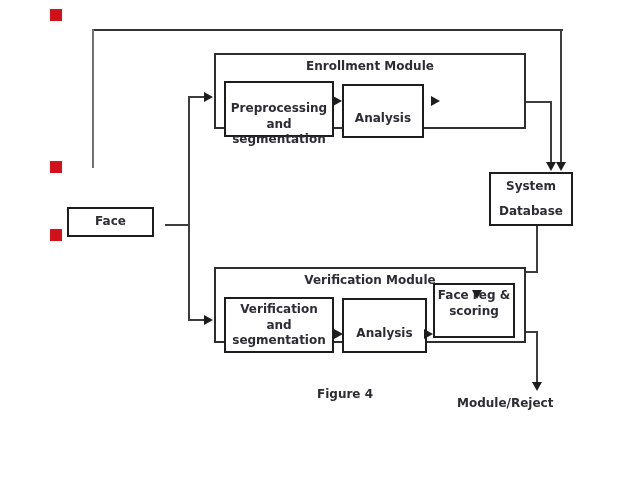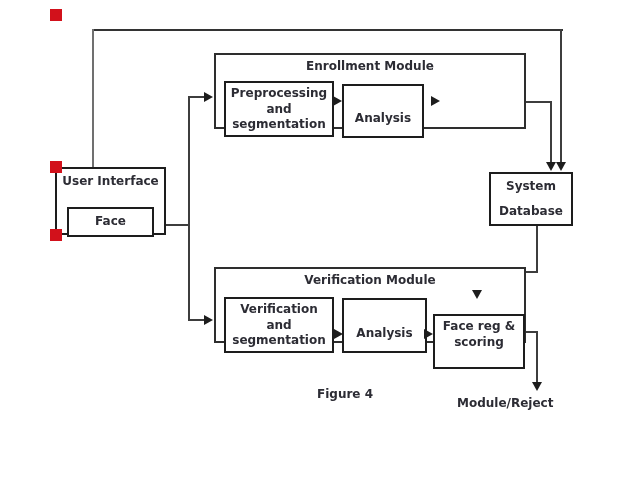--- a/index.html
+++ b/index.html
@@ -66,53 +66,50 @@
   <div class="ah-r" style="left:388px;top:96px;"></div>
 
   <div class="hline" style="left:289px;top:333px;width:4px;height:2px;"></div>
   <div class="ah-r" style="left:291px;top:329px;"></div>
   <div class="hline" style="left:381px;top:333px;width:3px;height:2px;"></div>
   <div class="ah-r" style="left:381px;top:329px;"></div>
 
   <div class="modbox" style="left:171px;top:53px;width:312px;height:76px;">
     <span class="modtitle">Enrollment Module</span>
   </div>
-  <div class="box" style="left:181px;top:81px;width:110px;height:56px;padding-top:3px;">
+  <div class="box" style="left:181px;top:81px;width:110px;height:56px;padding-top:18px;">
     <span class="prelines">Preprocessing
 and
 segmentation</span>
   </div>
   <div class="box" style="left:299px;top:84px;width:82px;height:54px;padding-top:25px;">
     <span>Analysis</span>
   </div>
 
-  <div class="box" style="left:12px;top:167px;width:111px;height:68px;padding-top:5px;">
-    <span>User Interface</span>
-  </div>
   <div class="box" style="left:446px;top:172px;width:84px;height:54px;padding-top:5px;">
     <span>System</span>
     <span style="margin-top:11px;">Database</span>
   </div>
 
   <div class="box" style="left:24px;top:207px;width:87px;height:30px;padding-top:5px;z-index:3;">
     <span>Face</span>
   </div>
 
   <div class="modbox" style="left:171px;top:267px;width:312px;height:76px;">
     <span class="modtitle">Verification Module</span>
   </div>
   <div class="box" style="left:181px;top:297px;width:110px;height:56px;padding-top:3px;">
     <span class="prelines">Verification
 and
 segmentation</span>
   </div>
   <div class="box" style="left:299px;top:298px;width:85px;height:55px;padding-top:26px;">
     <span>Analysis</span>
   </div>
-  <div class="box" style="left:390px;top:314px;width:92px;height:55px;padding-top:3px;">
+  <div class="box" style="left:390px;top:283px;width:82px;height:55px;padding-top:3px;">
     <span class="prelines">Face reg &amp;
 scoring</span>
   </div>
 
   <div class="caption" style="left:272px;top:387px;width:60px;text-align:center;">Figure 4</div>
   <div class="caption" style="left:414px;top:396px;width:92px;text-align:center;">Module/Reject</div>
 
 </div>
 
 </body></html>

